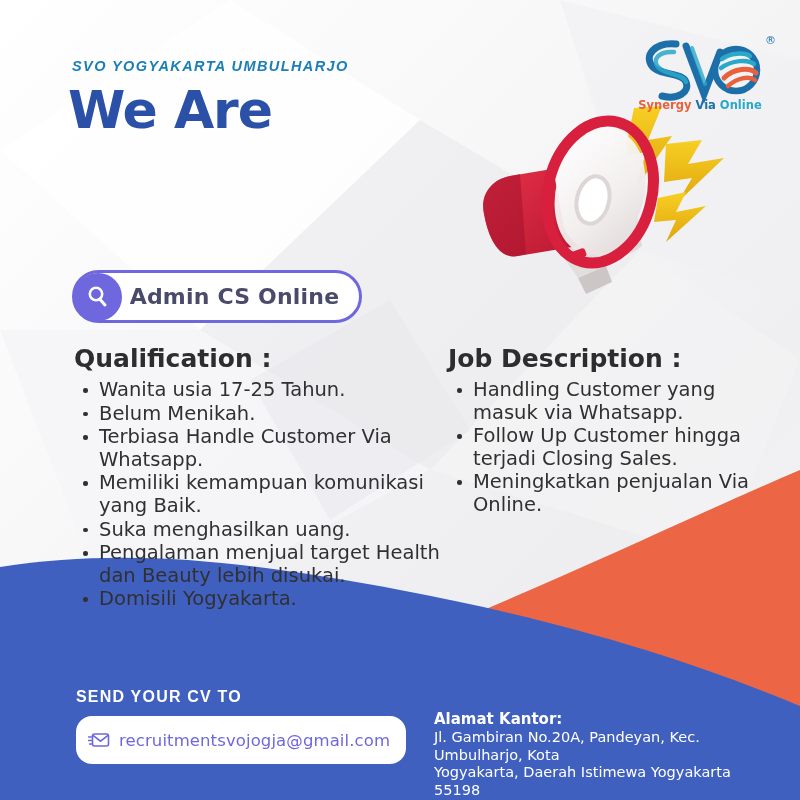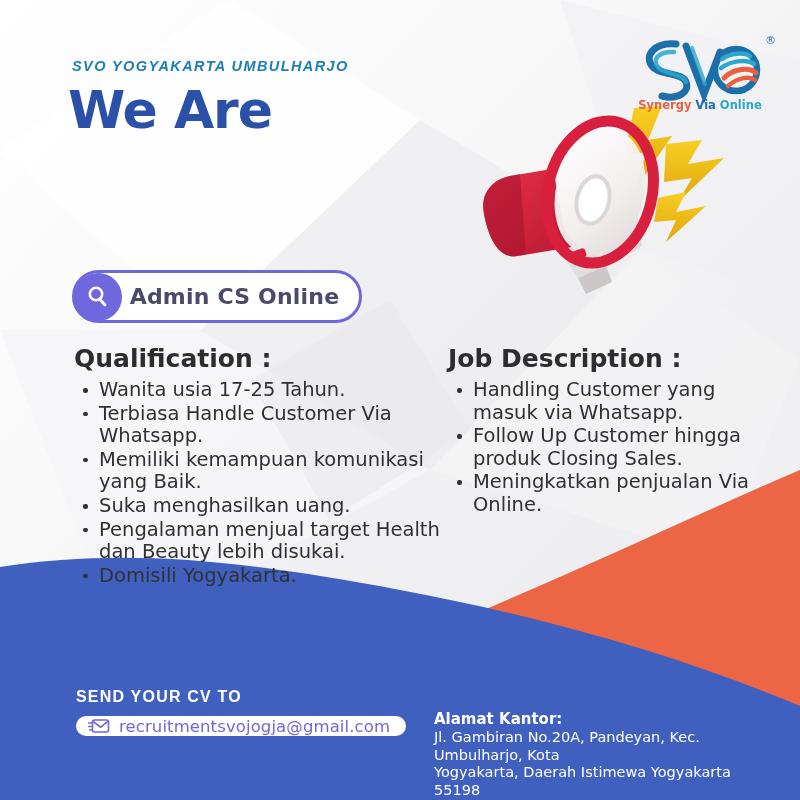--- a/index.html
+++ b/index.html
@@ -81,21 +81,21 @@
   .col-job ul.bullets li{font-size:19.5px;}
 
   
   .send-label{
     position:absolute;left:76px;top:688px;z-index:6;
     font-size:16px;font-weight:bold;letter-spacing:1.2px;color:#ffffff;
     font-family:"Liberation Sans", sans-serif;
   }
   .email-pill{
     position:absolute;left:76px;top:716px;z-index:6;
-    height:20px;border-radius:16px;background:#ffffff;
+    height:48px;border-radius:16px;background:#ffffff;
     display:flex;align-items:center;padding:0 16px 0 12px;
     box-sizing:border-box;
     justify-content:flex-end;
   }
   .env-icon{flex:0 0 auto;margin-right:9px;display:flex;align-items:center;}
   .email-text{
     font-size:16.5px;color:#6f67dd;letter-spacing:.1px;white-space:nowrap;
     font-family:"DejaVu Sans", sans-serif;
   }
 
@@ -221,33 +221,34 @@
         <line x1="14.6" y1="15" x2="20" y2="21" stroke="#ffffff" stroke-width="3" stroke-linecap="round"></line>
       </svg>
     </div>
     <div class="pill-label">Admin CS Online</div>
   </div>
 
   <div class="col col-qual">
     <div class="col-head">Qualification :</div>
     <ul class="bullets">
       <li>Wanita usia 17-25 Tahun.</li>
+      <li>Belum Menikah.</li>
       <li>Terbiasa Handle Customer Via Whatsapp.</li>
       <li>Memiliki kemampuan komunikasi yang Baik.</li>
       <li>Suka menghasilkan uang.</li>
       <li>Pengalaman menjual target Health dan Beauty lebih disukai.</li>
       <li>Domisili Yogyakarta.</li>
     </ul>
   </div>
 
   <div class="col col-job">
     <div class="col-head">Job Description :</div>
     <ul class="bullets">
       <li>Handling Customer yang masuk via Whatsapp.</li>
-      <li>Follow Up Customer hingga produk Closing Sales.</li>
+      <li>Follow Up Customer hingga terjadi Closing Sales.</li>
       <li>Meningkatkan penjualan Via Online.</li>
     </ul>
   </div>
 
   <div class="send-label">SEND YOUR CV TO</div>
   <div class="email-pill">
     <span class="env-icon">
       <svg width="22" height="16" viewBox="0 0 22 16">
         <rect x="4.5" y="2" width="16" height="12" rx="2" fill="none" stroke="#6f67dd" stroke-width="1.6"></rect>
         <path d="M5,3.4 L12.5,9.2 L20,3.4" fill="none" stroke="#6f67dd" stroke-width="1.6"></path>

